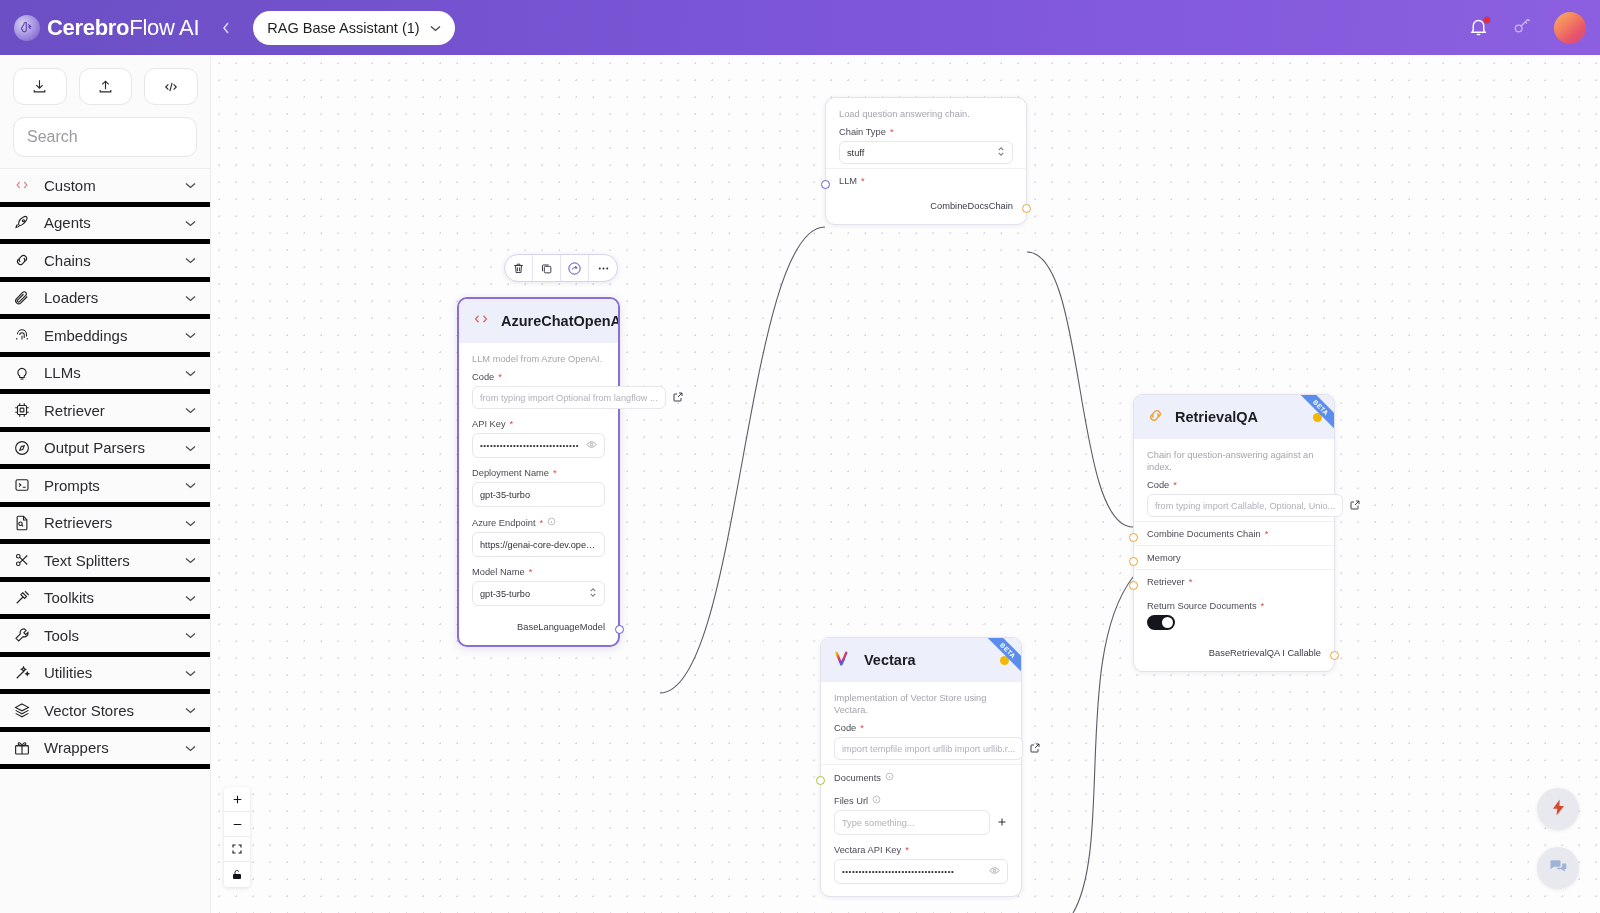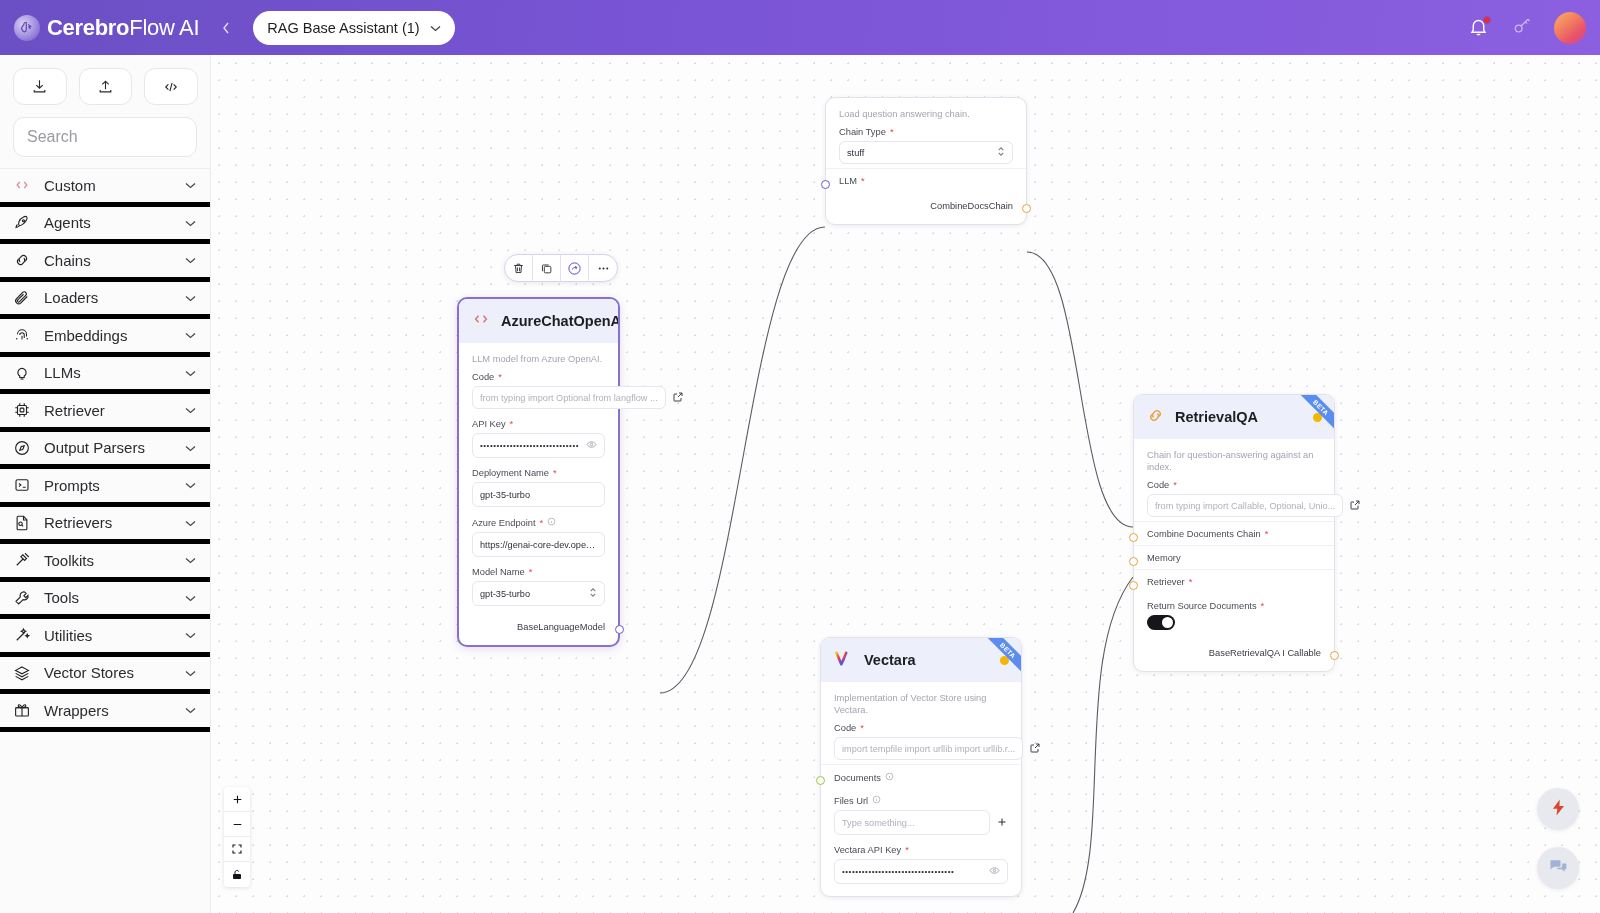--- a/index.html
+++ b/index.html
@@ -406,20 +406,33 @@
       <div class="cat-row">
         <span class="cat-icon">
           <svg width="18" height="18" viewBox="0 0 24 24" fill="none" stroke="currentColor" stroke-width="1.5">
             <path d="M14 3H7a1.5 1.5 0 00-1.5 1.5v15A1.5 1.5 0 007 21h10a1.5 1.5 0 001.5-1.5V7.5z"></path>
             <path d="M14 3v5h4.5"></path>
             <circle cx="10" cy="13" r="2.3"></circle>
             <path d="M11.8 14.8L13.5 16.5"></path>
           </svg>
         </span>
         <span class="cat-label">Retrievers</span>
+        <span class="cat-chev"><svg width="11" height="7" viewBox="0 0 11 7" fill="none" stroke="currentColor" stroke-width="1.3">
+            <path d="M1 1.5l4.5 4 4.5-4"></path>
+          </svg></span>
+      </div>
+      <div class="cat-row">
+        <span class="cat-icon">
+          <svg width="18" height="18" viewBox="0 0 24 24" fill="none" stroke="currentColor" stroke-width="1.5">
+            <circle cx="7" cy="7" r="2.4"></circle>
+            <circle cx="7" cy="17" r="2.4"></circle>
+            <path d="M9 8.5L19 18M9 15.5L19 6"></path>
+          </svg>
+        </span>
+        <span class="cat-label">Text Splitters</span>
         <span class="cat-chev"><svg width="11" height="7" viewBox="0 0 11 7" fill="none" stroke="currentColor" stroke-width="1.3">
             <path d="M1 1.5l4.5 4 4.5-4"></path>
           </svg></span>
       </div>
       <div class="cat-row">
         <span class="cat-icon">
           <svg width="18" height="18" viewBox="0 0 24 24" fill="none" stroke="currentColor" stroke-width="1.5">
             <path d="M5 19L14 10M13 5l5 5-2.5 2.5-5-5z"></path>
             <path d="M16 3l5 5"></path>
           </svg>

